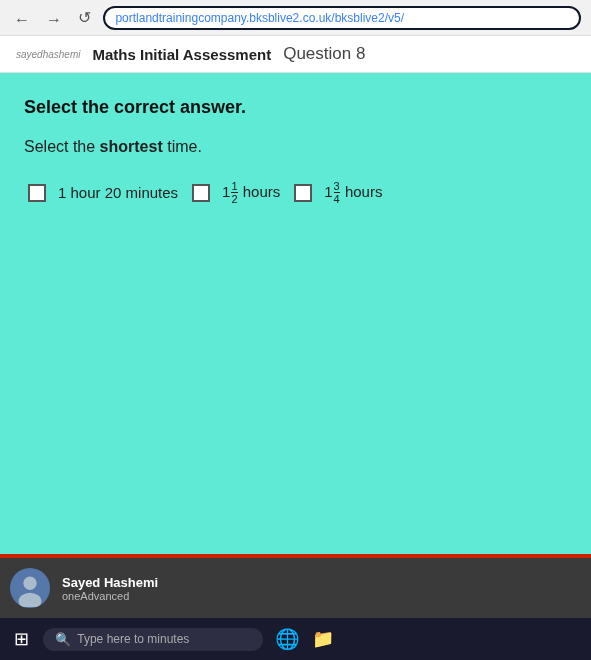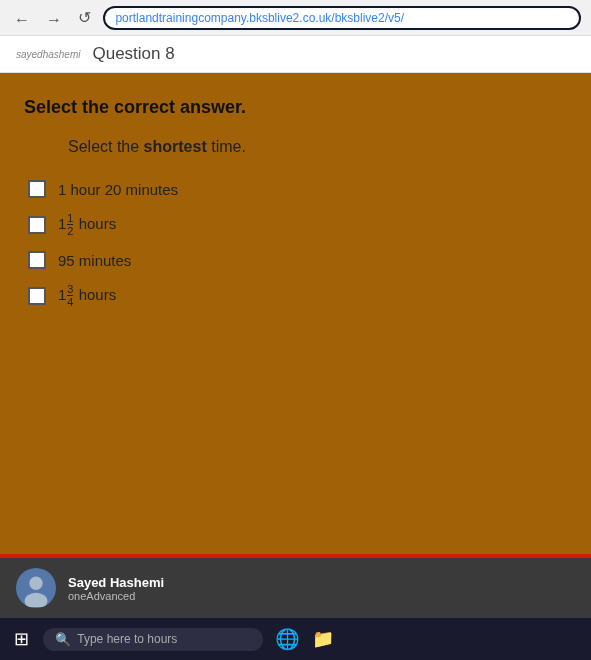--- a/index.html
+++ b/index.html
@@ -73,46 +73,44 @@
 
     .question-label {
       font-size: 17px;
       color: #444;
       font-weight: normal;
     }
 
     .content-area {
       flex: 1;
       padding: 24px 24px 16px 24px;
-      background: #a16207;
+      background: #5eead4;
       overflow-y: auto;
     }
 
     .instruction-main {
       font-size: 18px;
       font-weight: 700;
       color: #111;
       margin-bottom: 20px;
     }
 
     .instruction-sub {
       font-size: 16px;
       color: #222;
       margin-bottom: 24px;
-      margin-left: 44px;
     }
 
     .instruction-sub .bold {
       font-weight: 700;
     }
 
     .options-list {
       list-style: none;
       display: flex;
-      flex-direction: column;
       gap: 14px;
       margin-left: 4px;
     }
 
     .option-item {
       display: flex;
       align-items: center;
       gap: 12px;
       font-size: 15px;
       color: #222;
@@ -156,21 +154,21 @@
     }
 
     .divider-red {
       height: 4px;
       background: #cc2200;
       margin-top: auto;
     }
 
     .footer-bar {
       background: #3a3a3a;
-      padding: 10px 16px;
+      padding: 10px 10px;
       display: flex;
       align-items: center;
       gap: 12px;
     }
 
     .avatar {
       width: 40px;
       height: 40px;
       border-radius: 50%;
       background: #5577aa;
@@ -257,20 +255,21 @@
   <button class="nav-btn">←</button>
   <button class="nav-btn">→</button>
   <button class="nav-btn">↺</button>
   <div class="url-bar">portlandtrainingcompany.bksblive2.co.uk/bksblive2/v5/</div>
 </div>
 
 <div class="page-container">
 
   <div class="top-bar">
     <span class="brand-badge">sayedhashemi</span>
+    <span class="assessment-title">Maths Initial Assessment</span>
     <span class="question-label">Question 8</span>
   </div>
 
   <div class="content-area">
     <div class="instruction-main">Select the correct answer.</div>
 
     <div class="instruction-sub">
       <span>Select the </span><span class="bold">shortest</span><span> time.</span>
     </div>
 
@@ -285,24 +284,20 @@
       <li class="option-item">
         <span class="option-checkbox"></span>
         <span class="option-text">
           1<span class="fraction">
               <span class="num">1</span>
               <span class="den">2</span>
             </span> hours
         </span>
       </li>
 
-      <li class="option-item">
-        <span class="option-checkbox"></span>
-        <span class="option-text">95 minutes</span>
-      </li>
 
       <li class="option-item">
         <span class="option-checkbox"></span>
         <span class="option-text">
           1<span class="fraction">
               <span class="num">3</span>
               <span class="den">4</span>
             </span> hours
         </span>
       </li>
@@ -323,18 +318,18 @@
     <div class="user-info">
       <span class="user-name">Sayed Hashemi</span>
       <span class="user-handle">oneAdvanced</span>
     </div>
   </div>
 
   <div class="taskbar">
     <span class="taskbar-win">⊞</span>
     <div class="taskbar-search">
       <span class="taskbar-search-icon">🔍</span>
-      <span class="taskbar-search-text">Type here to hours</span>
+      <span class="taskbar-search-text">Type here to minutes</span>
     </div>
     <span class="taskbar-edge">🌐</span>
     <span class="taskbar-folder">📁</span>
   </div>
 </div>
 
 </body></html>

